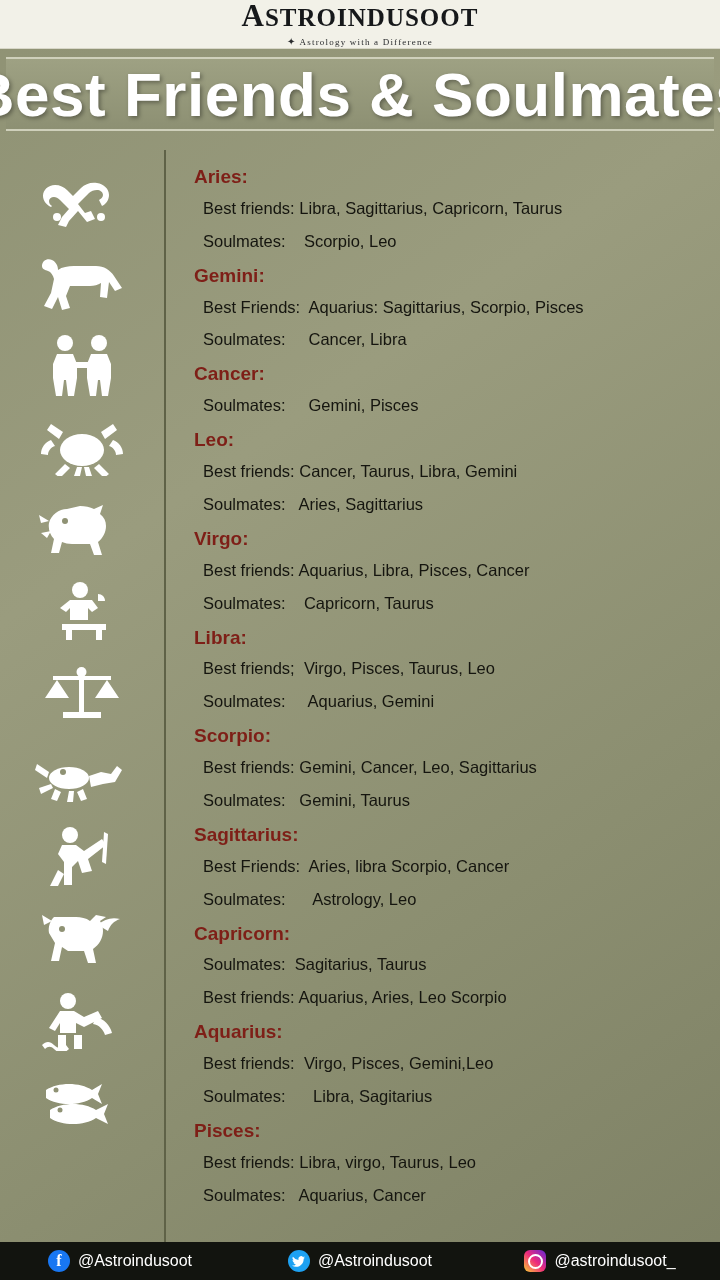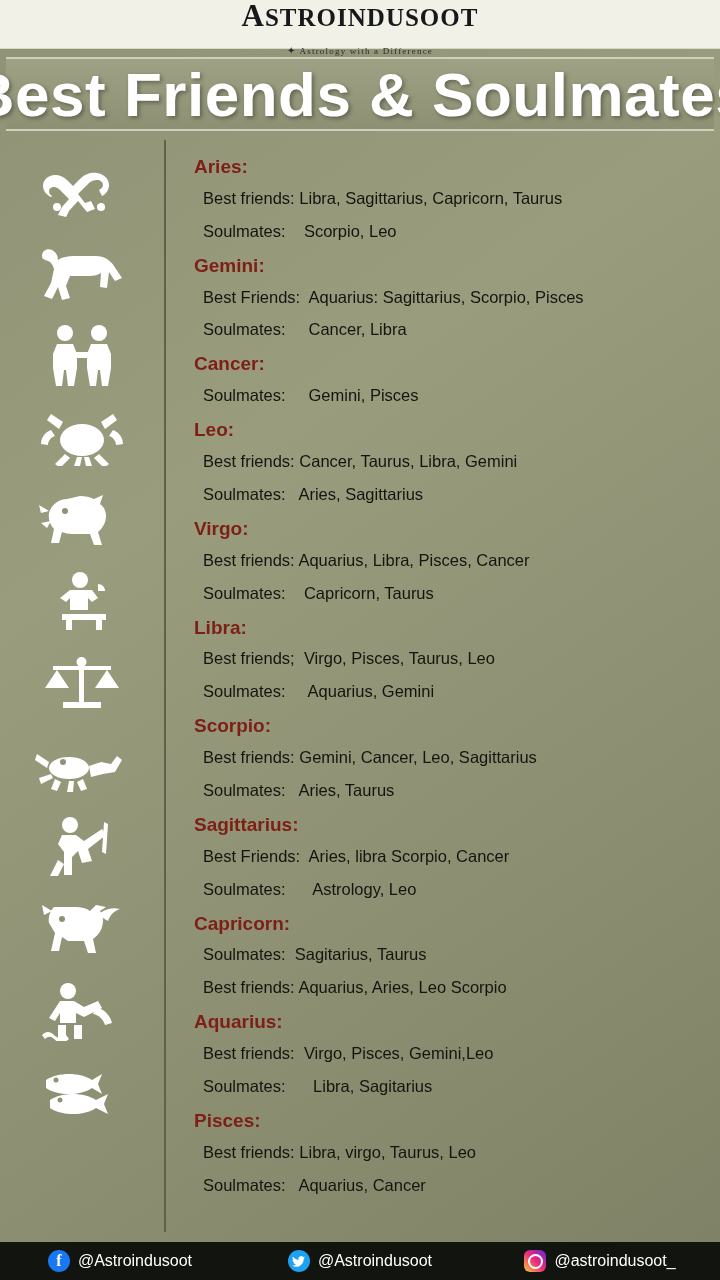--- a/index.html
+++ b/index.html
@@ -21,21 +21,21 @@
     border-bottom:1px solid #d8d7c8;
   }
   .brand-title{
     font-family:"Liberation Serif", serif;
     font-size:25px;font-weight:bold;letter-spacing:1px;color:#16181a;
     line-height:1;
   }
   .brand-title .big{font-size:31px;}
   .brand-sub{
     font-family:"Liberation Serif", serif;
-    font-size:9px;letter-spacing:1.2px;color:#2a2c2e;margin-top:14px;
+    font-size:9px;letter-spacing:1.2px;color:#2a2c2e;margin-top:5px;
   }
   .brand-sub .star{font-size:10px;margin-right:3px;}
   
   .title-bar{
     margin:8px 6px 0 6px;
     height:70px;
     background:linear-gradient(180deg,#9ea183 0%,#8d9073 100%);
     border-top:2px solid #cfd0bb;
     border-bottom:2px solid #cfd0bb;
     display:flex;align-items:center;justify-content:center;
@@ -45,21 +45,21 @@
     font-family:"Liberation Sans", sans-serif;
     font-weight:bold;
     font-size:62px;
     color:#ffffff;
     letter-spacing:0.5px;
     text-shadow:2px 2px 4px rgba(0,0,0,.35);
     white-space:nowrap;
   }
   
   .content{
-    position:absolute;top:140px;left:0;width:720px;height:1092px;
+    position:absolute;top:150px;left:0;width:720px;height:1092px;
     display:flex;
   }
   .icon-col{
     width:166px;
     border-right:2px solid #5f6247;
     box-sizing:border-box;
     display:flex;flex-direction:column;
     align-items:center;
     padding-top:10px;
   }
@@ -261,21 +261,21 @@
 
       <div class="entry">
         <p class="sign">Libra:</p>
         <p class="line">Best friends;  Virgo, Pisces, Taurus, Leo</p>
         <p class="line">Soulmates:     Aquarius, Gemini</p>
       </div>
 
       <div class="entry">
         <p class="sign">Scorpio:</p>
         <p class="line">Best friends: Gemini, Cancer, Leo, Sagittarius</p>
-        <p class="line">Soulmates:   Aries, Taurus</p>
+        <p class="line">Soulmates:   Gemini, Taurus</p>
       </div>
 
       <div class="entry">
         <p class="sign">Sagittarius:</p>
         <p class="line">Best Friends:  Aries, libra Scorpio, Cancer</p>
         <p class="line">Soulmates:      Astrology, Leo</p>
       </div>
 
       <div class="entry">
         <p class="sign">Capricorn:</p>

